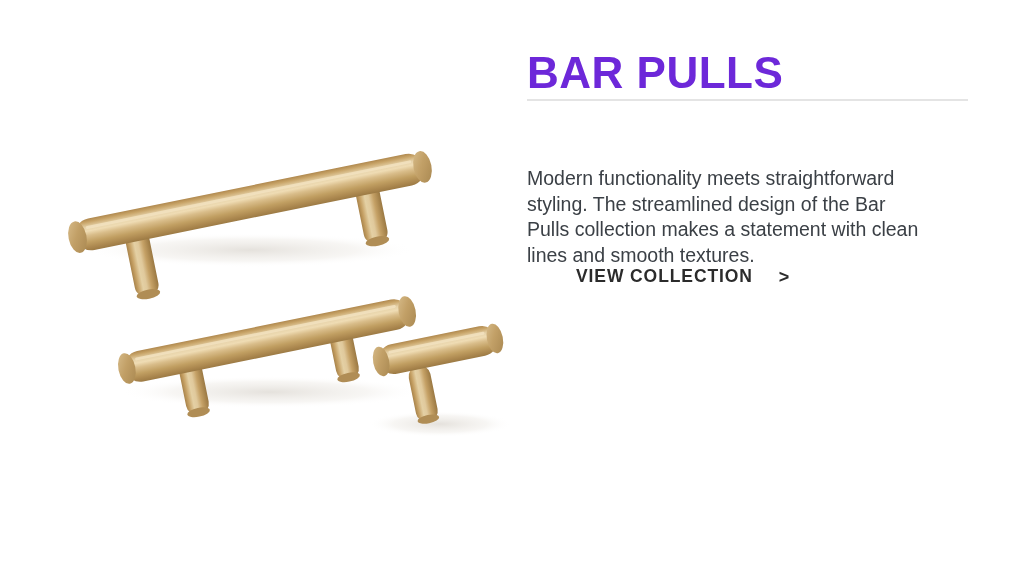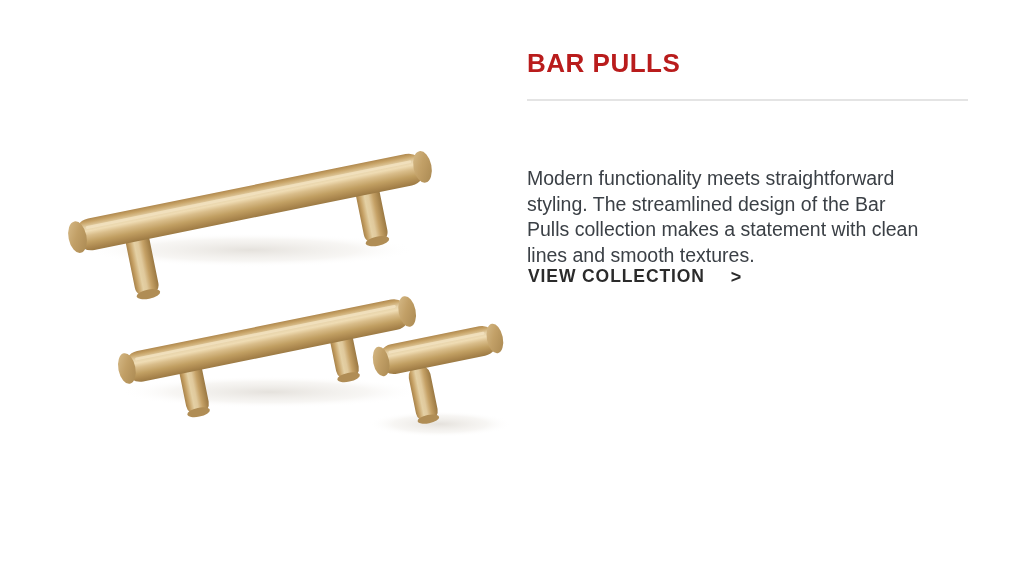--- a/index.html
+++ b/index.html
@@ -27,24 +27,24 @@
   
   #copy-panel {
     position:absolute;
     left:527px; top:0;
     width:460px; height:568px;
   }
 
   #collection-title {
     position:absolute;
     left:0; top:50px;
-    font-size:26px;
+    font-size:44px;
     font-weight:700;
     letter-spacing:0.5px;
-    color:#b91c1c;
+    color:#6d28d9;
     line-height:1.05;
     white-space:nowrap;
   }
 
   #title-divider {
     position:absolute;
     left:0; top:99px;
     width:441px; height:2px;
     background:#e4e4e4;
   }
@@ -67,20 +67,21 @@
     align-items:center;
     gap:26px;
     text-decoration:none;
     cursor:pointer;
   }
   #view-collection-link .label {
     font-size:17.5px;
     font-weight:700;
     letter-spacing:0.9px;
     color:#2b2b2b;
+    margin-left:48px;
   }
   #view-collection-link .chevron {
     font-size:18px;
     font-weight:700;
     color:#2b2b2b;
     line-height:1;
   }
 </style>
 </head>
 <body>

